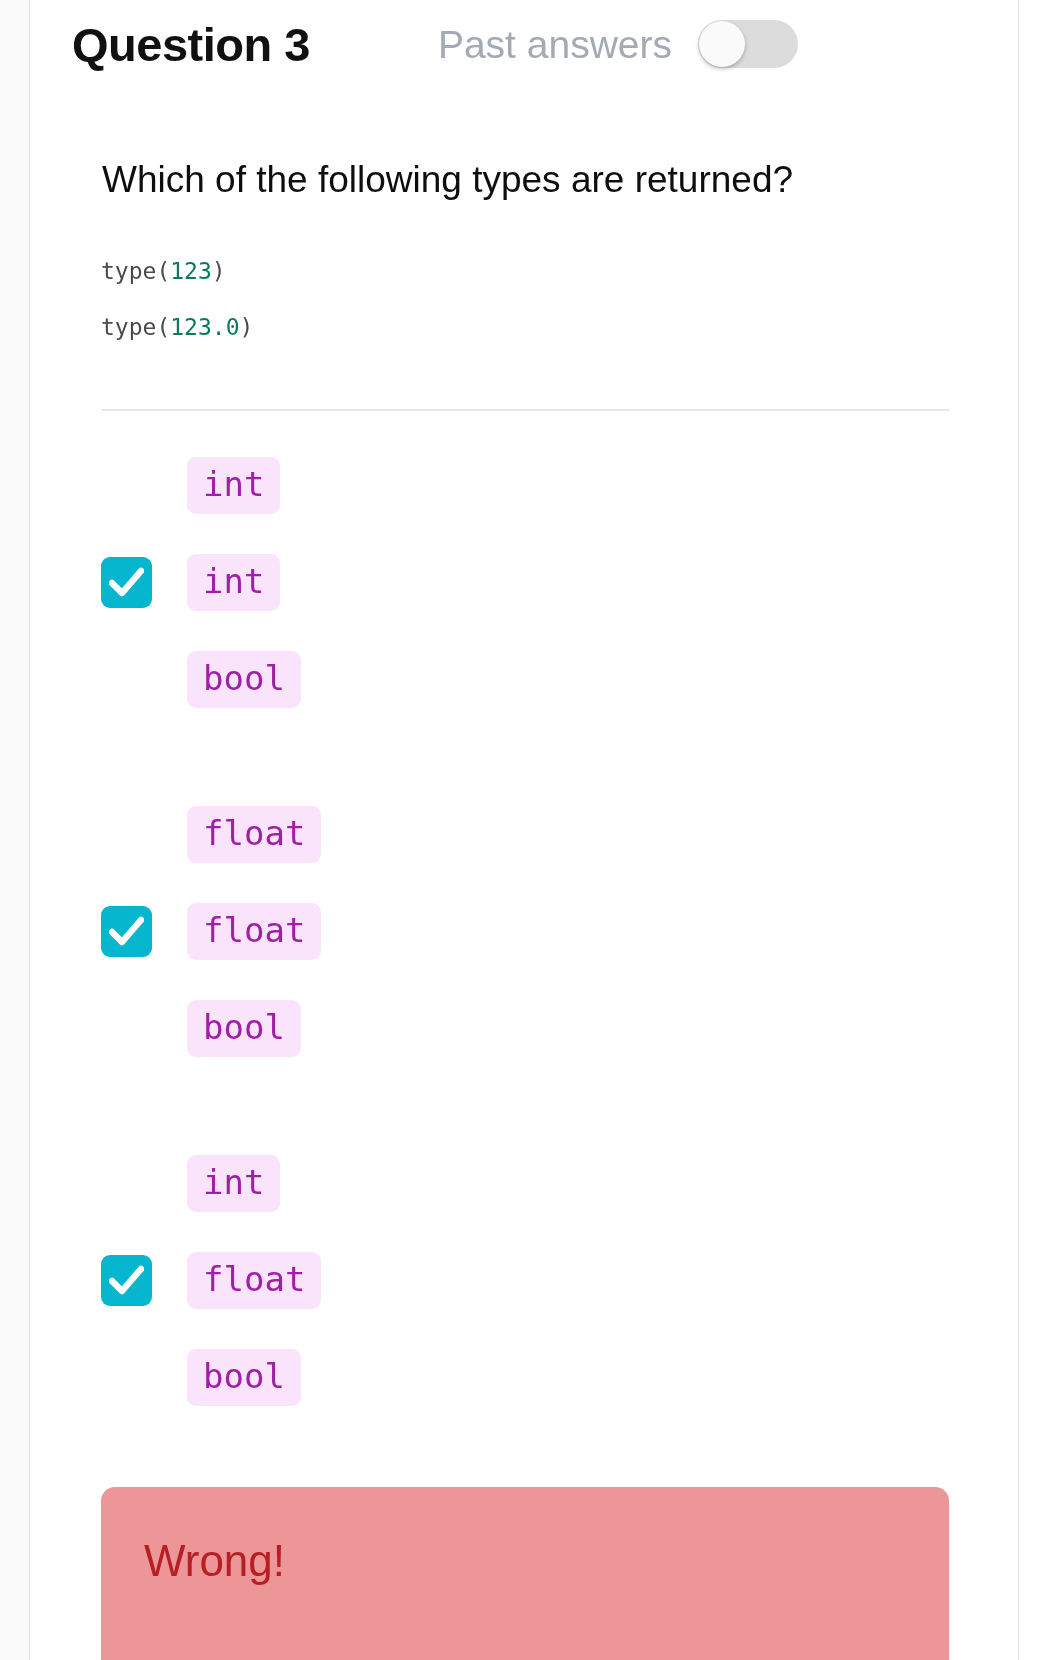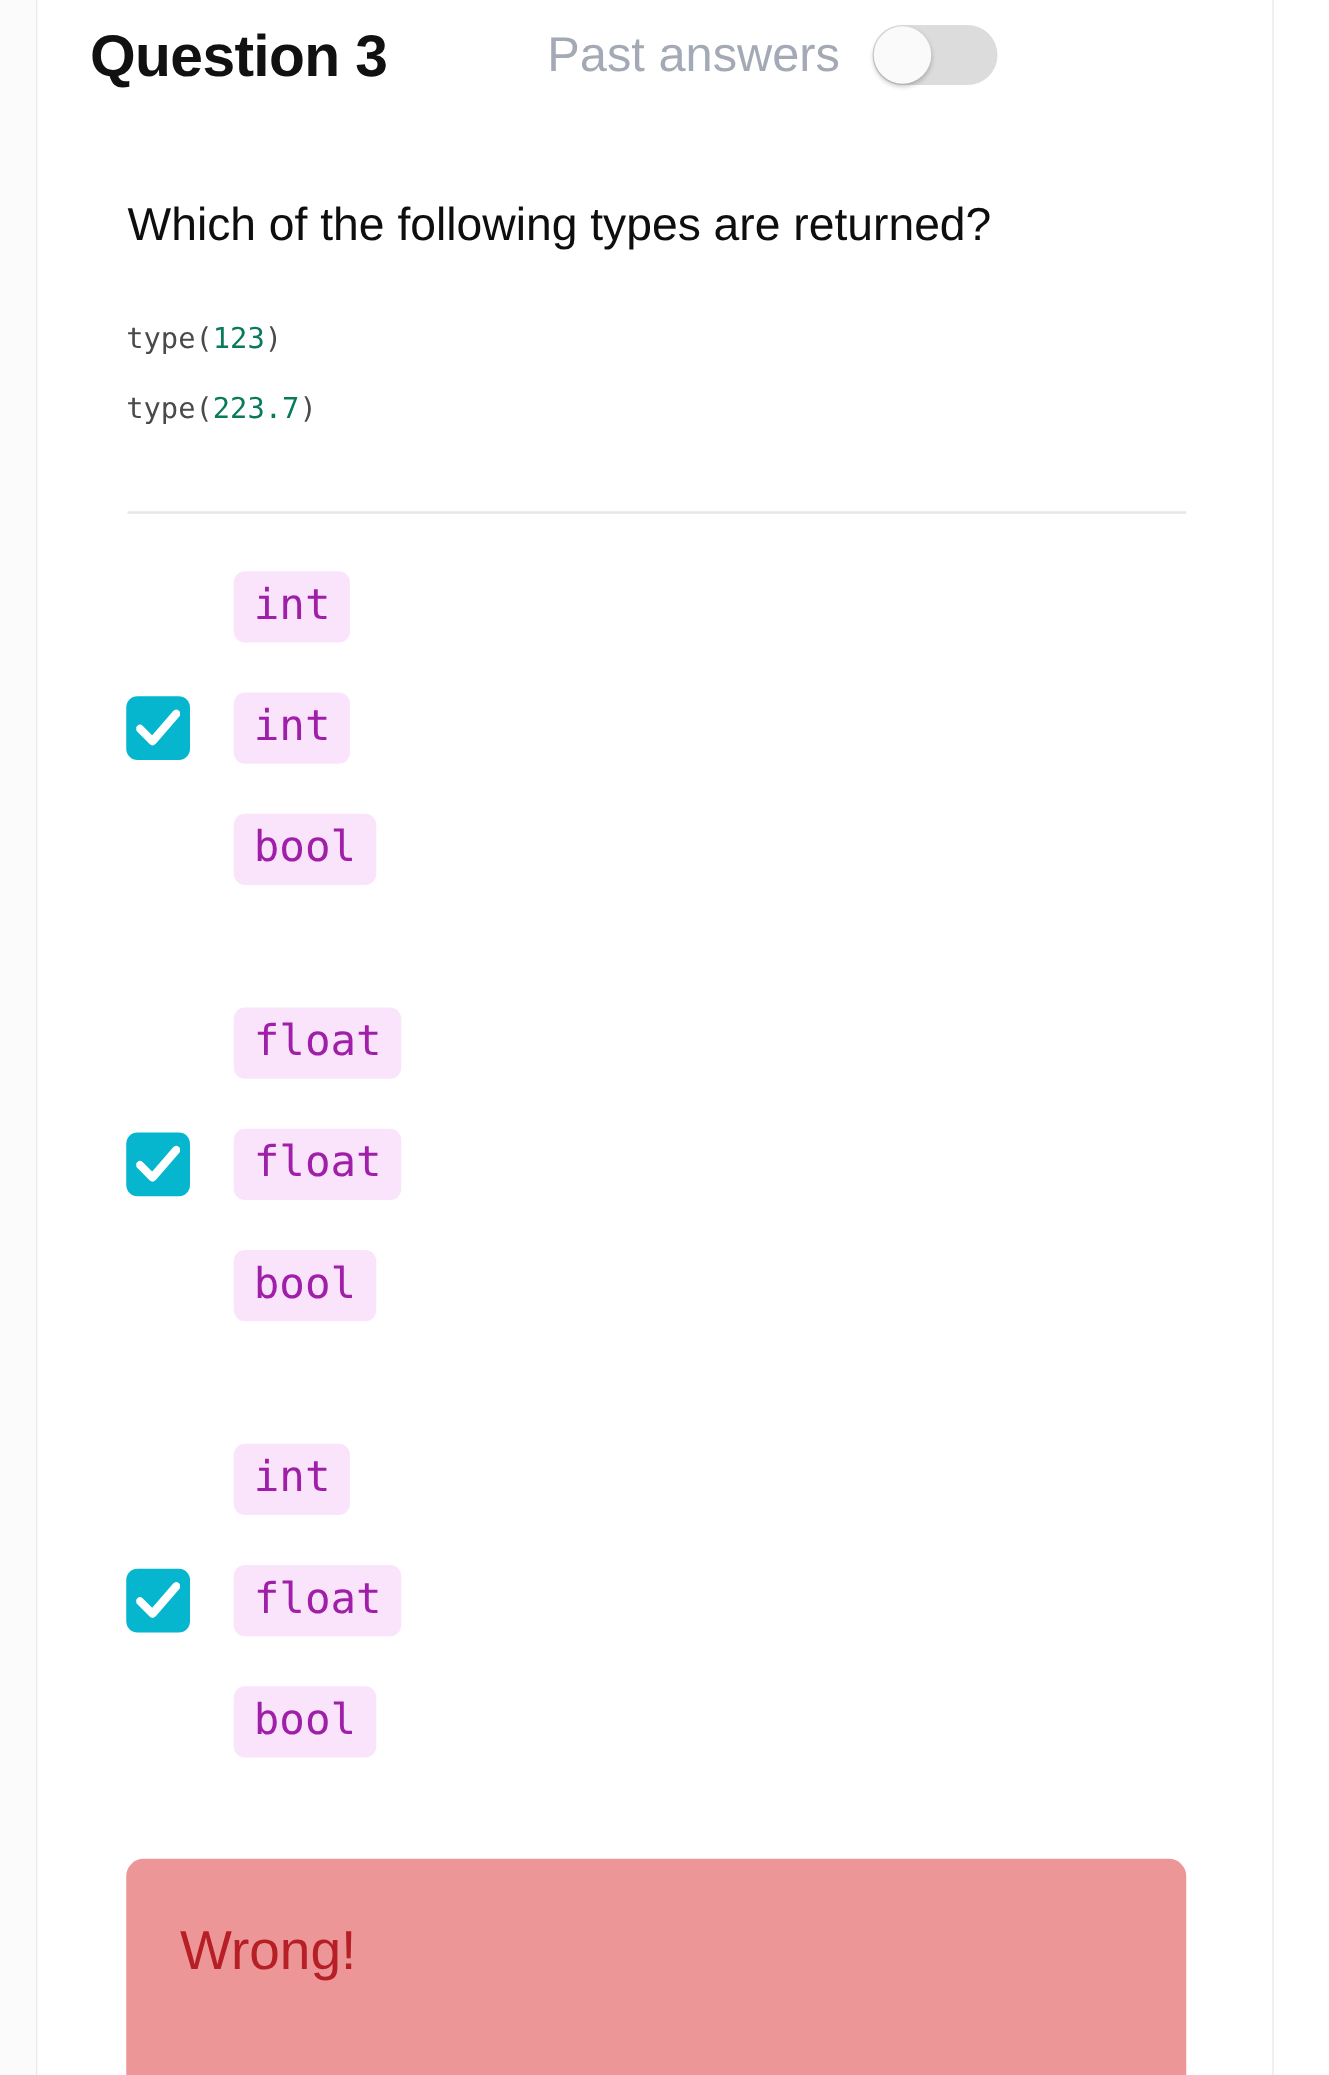--- a/index.html
+++ b/index.html
@@ -207,21 +207,21 @@
     <div class="past-answers-label">Past answers</div>
     <div class="toggle">
       <div class="toggle-knob"></div>
     </div>
   </div>
 
   <div class="prompt">Which of the following types are returned?</div>
 
   <div class="code-block">
     <div class="code-line"><span class="tok-plain">type(</span><span class="tok-num">123</span><span class="tok-plain">)</span></div>
-    <div class="code-line"><span class="tok-plain">type(</span><span class="tok-num">223.7</span><span class="tok-plain">)</span></div>
+    <div class="code-line"><span class="tok-plain">type(</span><span class="tok-num">123.0</span><span class="tok-plain">)</span></div>
   </div>
 
   <div class="code-divider"></div>
 
   <div class="options">
 
     <div class="option-group">
       <div class="option-row">
         <div class="checkbox-slot">
           <div class="checkbox"></div>

